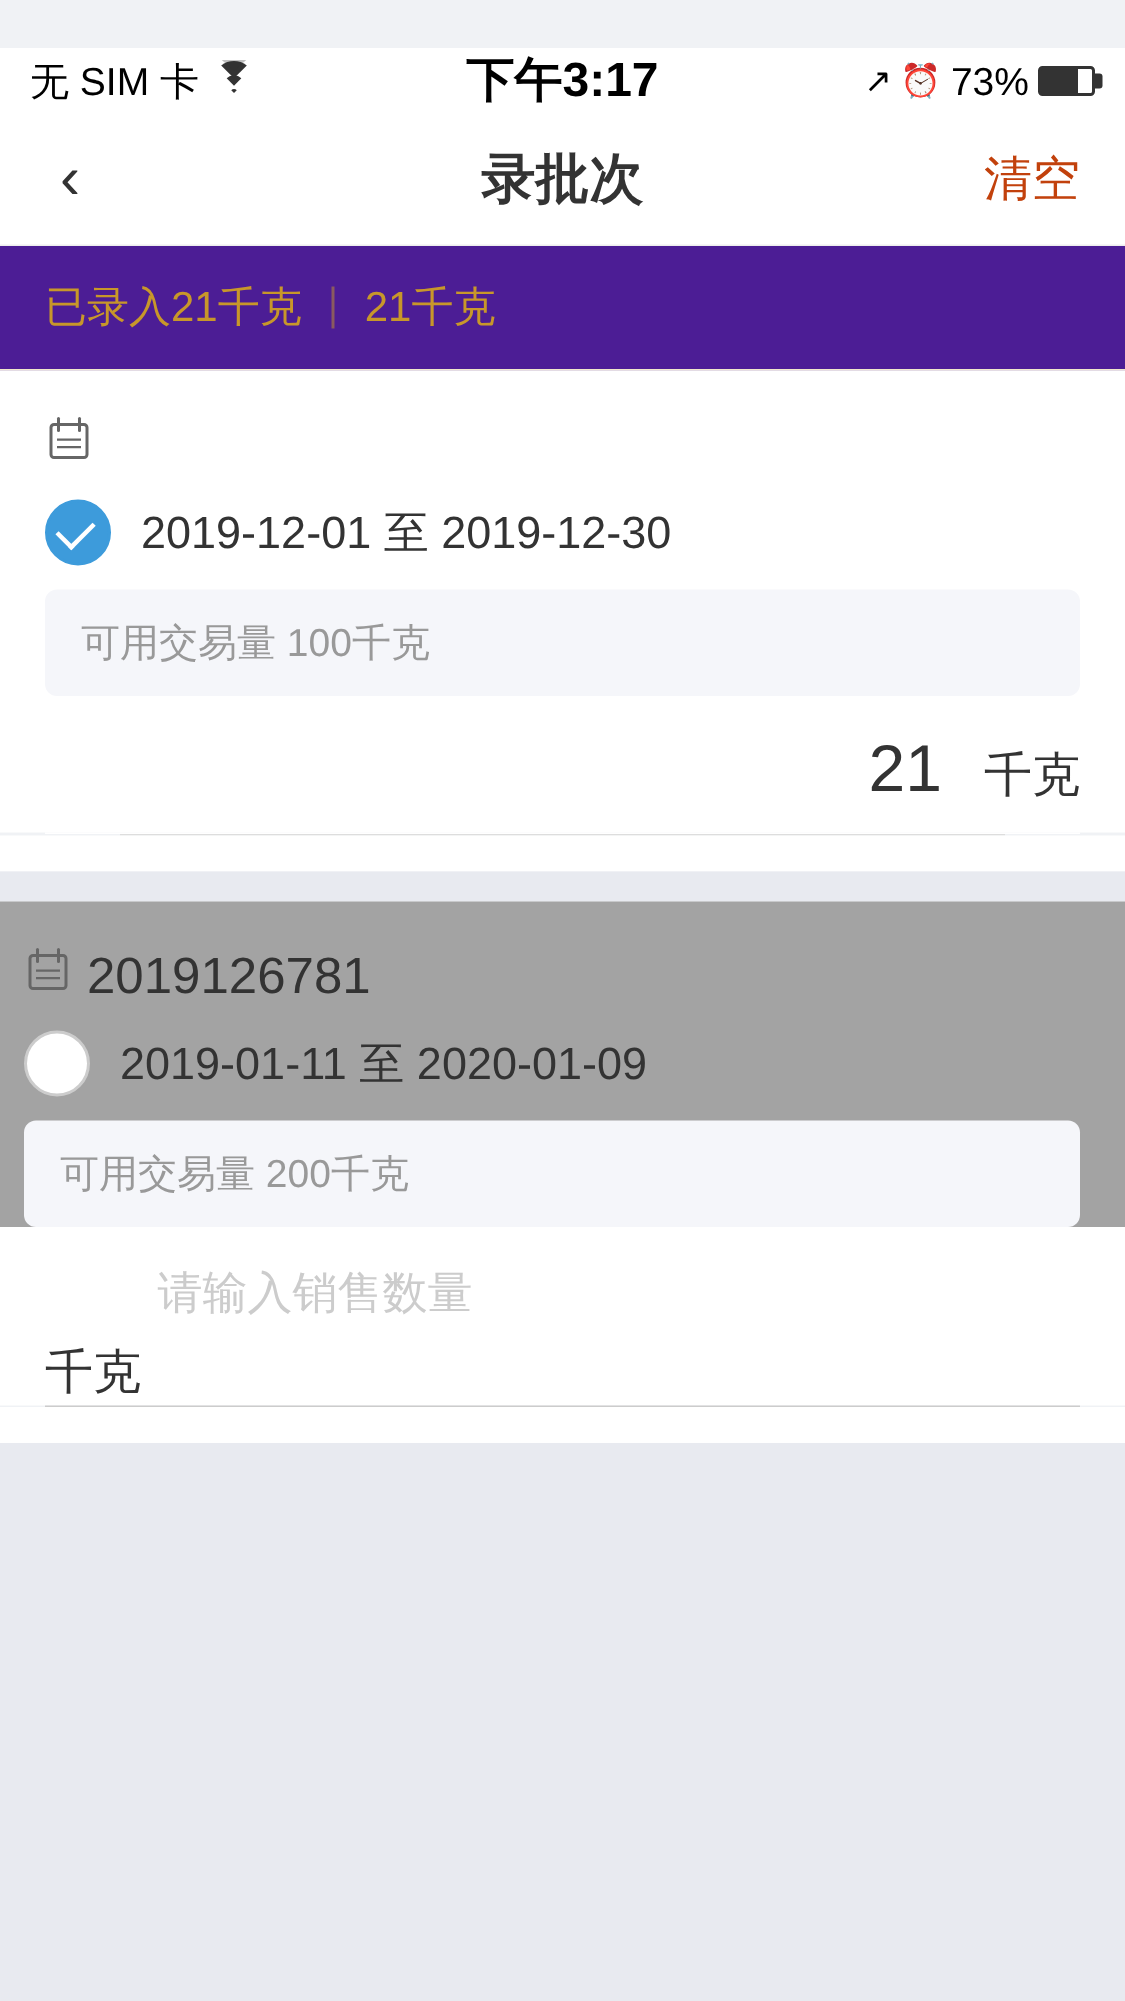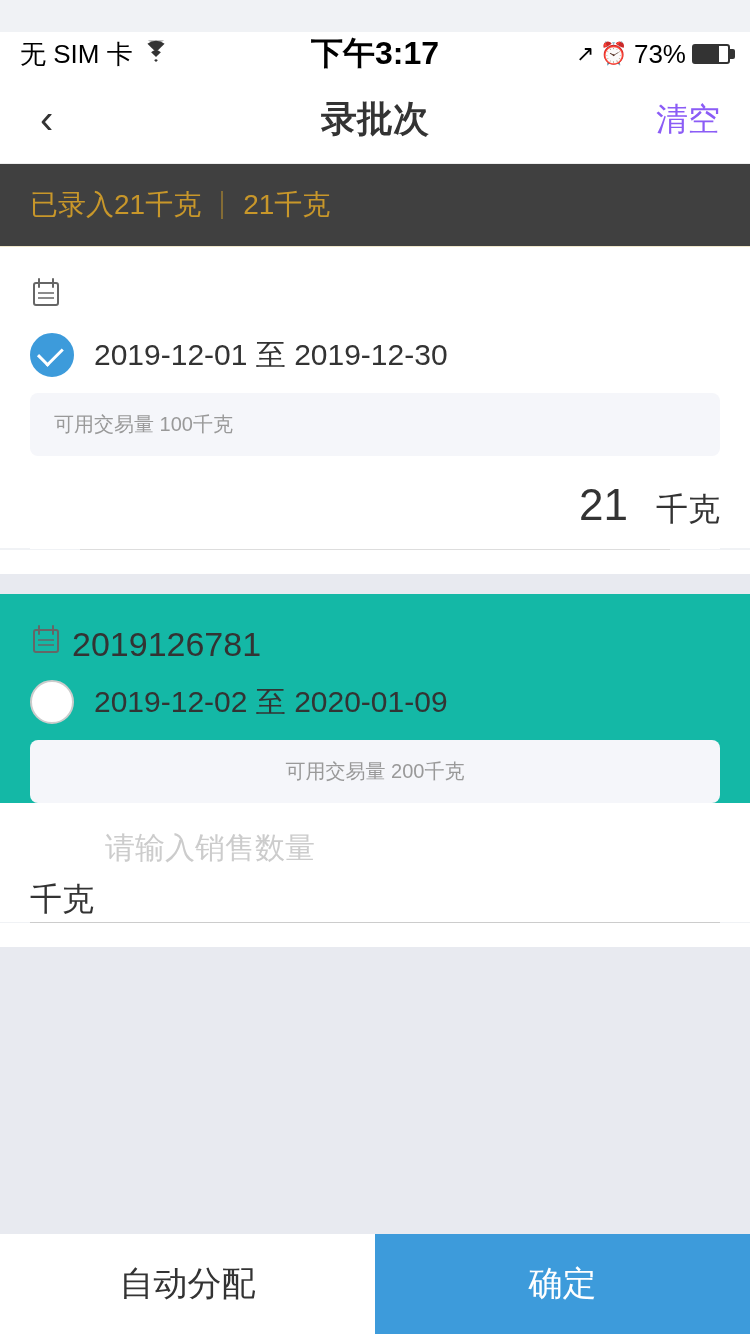--- a/index.html
+++ b/index.html
@@ -63,28 +63,28 @@
     .nav-title {
       font-size: 36px;
       font-weight: 600;
       color: #333;
       position: absolute;
       left: 50%;
       transform: translateX(-50%);
     }
     .nav-clear {
       font-size: 32px;
-      color: #8b5cf6;
+      color: #c2410c;
       cursor: pointer;
     }
 
     
     .info-banner {
       width: 750px;
-      background: #404040;
+      background: #4c1d95;
       padding: 22px 30px;
       display: flex;
       align-items: center;
       gap: 20px;
       border-bottom: 1px solid #f0e8cc;
     }
     .info-item {
       font-size: 28px;
       color: #c8972a;
     }
@@ -155,21 +155,21 @@
       color: #333;
     }
 
     .avail-box {
       background: #f5f6fa;
       border-radius: 8px;
       padding: 18px 24px;
       margin-bottom: 0;
     }
     .avail-text {
-      font-size: 20px;
+      font-size: 26px;
       color: #999;
     }
 
     
     .qty-row {
       display: flex;
       align-items: baseline;
       justify-content: flex-end;
       padding: 24px 30px 12px 30px;
       background: #fff;
@@ -192,23 +192,22 @@
     }
 
     
     .section-divider {
       height: 20px;
       background: #e8eaf0;
     }
 
     
     .batch-card-2 {
-      background: #14b8a6;
-      padding: 30px 30px 0 30px;
-      text-align: center;
+      background: #a3a3a3;
+      padding: 30px 30px 0 16px;
     }
 
     
     .input-row {
       display: flex;
       align-items: baseline;
       justify-content: flex-end;
       padding: 24px 30px 10px 30px;
       background: #fff;
       gap: 12px;
@@ -373,34 +372,30 @@
             <line x1="9" y1="2" x2="9" y2="10" stroke="#666" stroke-width="2" stroke-linecap="round"></line>
             <line x1="23" y1="2" x2="23" y2="10" stroke="#666" stroke-width="2" stroke-linecap="round"></line>
             <line x1="8" y1="16" x2="24" y2="16" stroke="#666" stroke-width="1.5"></line>
             <line x1="8" y1="21" x2="24" y2="21" stroke="#666" stroke-width="1.5"></line>
           </svg>
         </span>
         <span class="batch-id">2019126781</span>
       </div>
       <div class="batch-date-row">
         <div class="radio-btn"></div>
-        <span class="batch-date">2019-12-02 至 2020-01-09</span>
+        <span class="batch-date">2019-01-11 至 2020-01-09</span>
       </div>
       <div class="avail-box">
         <span class="avail-text">可用交易量 200千克</span>
       </div>
     </div>
 
     <div class="input-row" style="background:#fff; padding-bottom:0;">
       <input class="qty-input" type="number" placeholder="请输入销售数量" style="">
       <span class="input-unit">千克</span>
     </div>
     <div class="input-underline"></div>
     <div style="height:24px;background:#fff;"></div>
 
     <div class="empty-area"></div>
   </div>
 
-  <div class="bottom-bar">
-    <button class="bottom-btn-auto">自动分配</button>
-    <button class="bottom-btn-confirm">确定</button>
-  </div>
 </div>
 
 </body></html>

